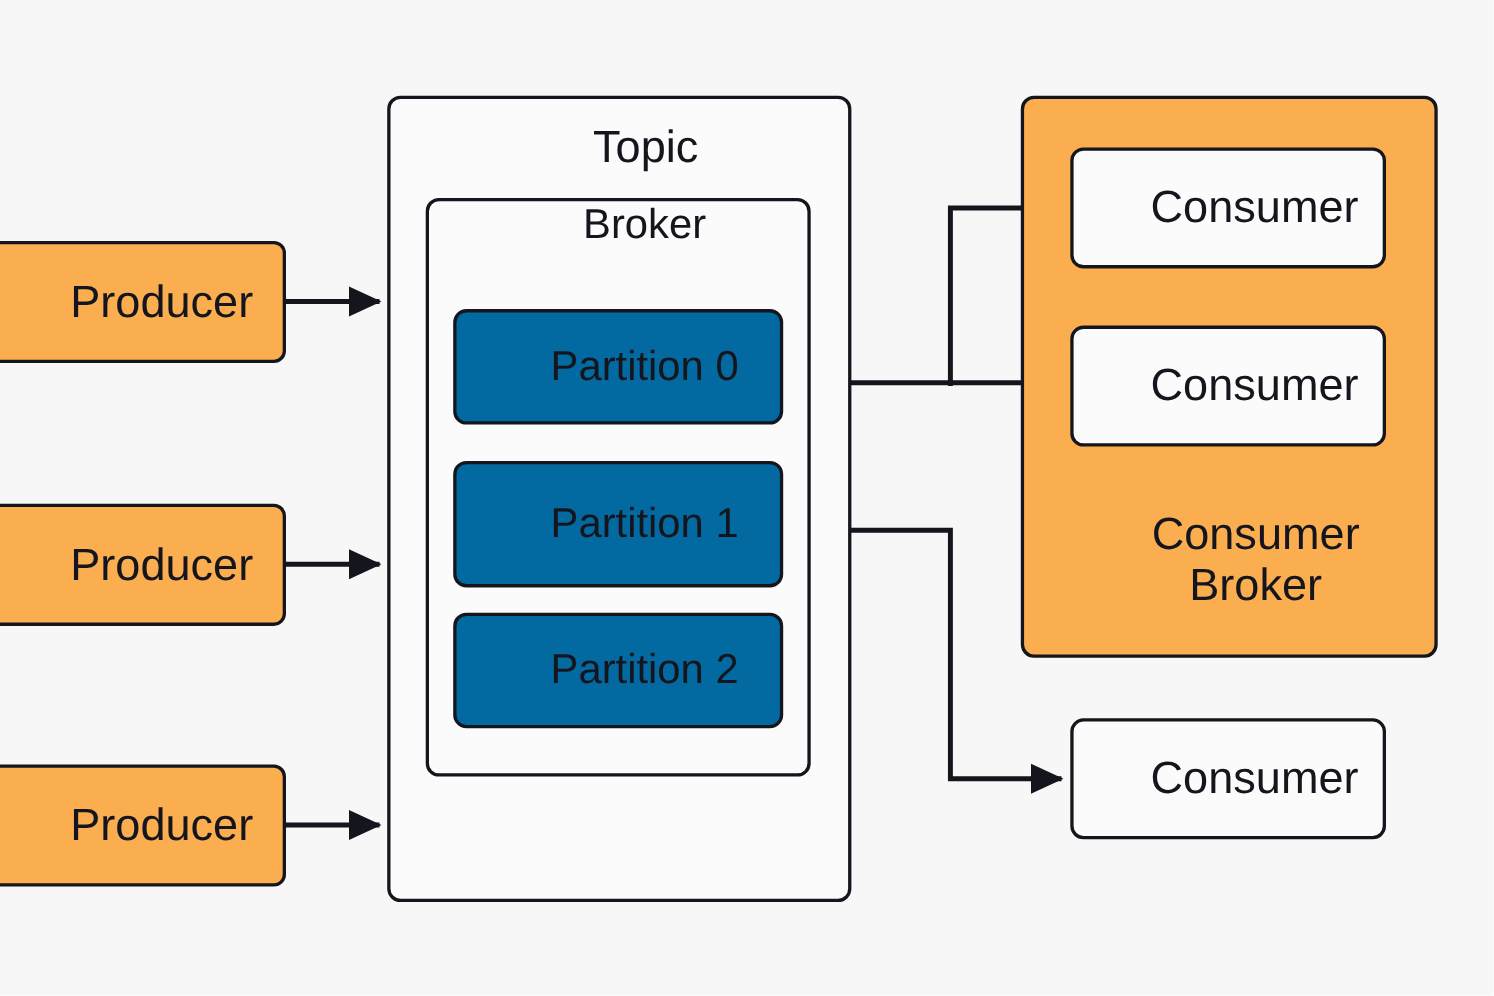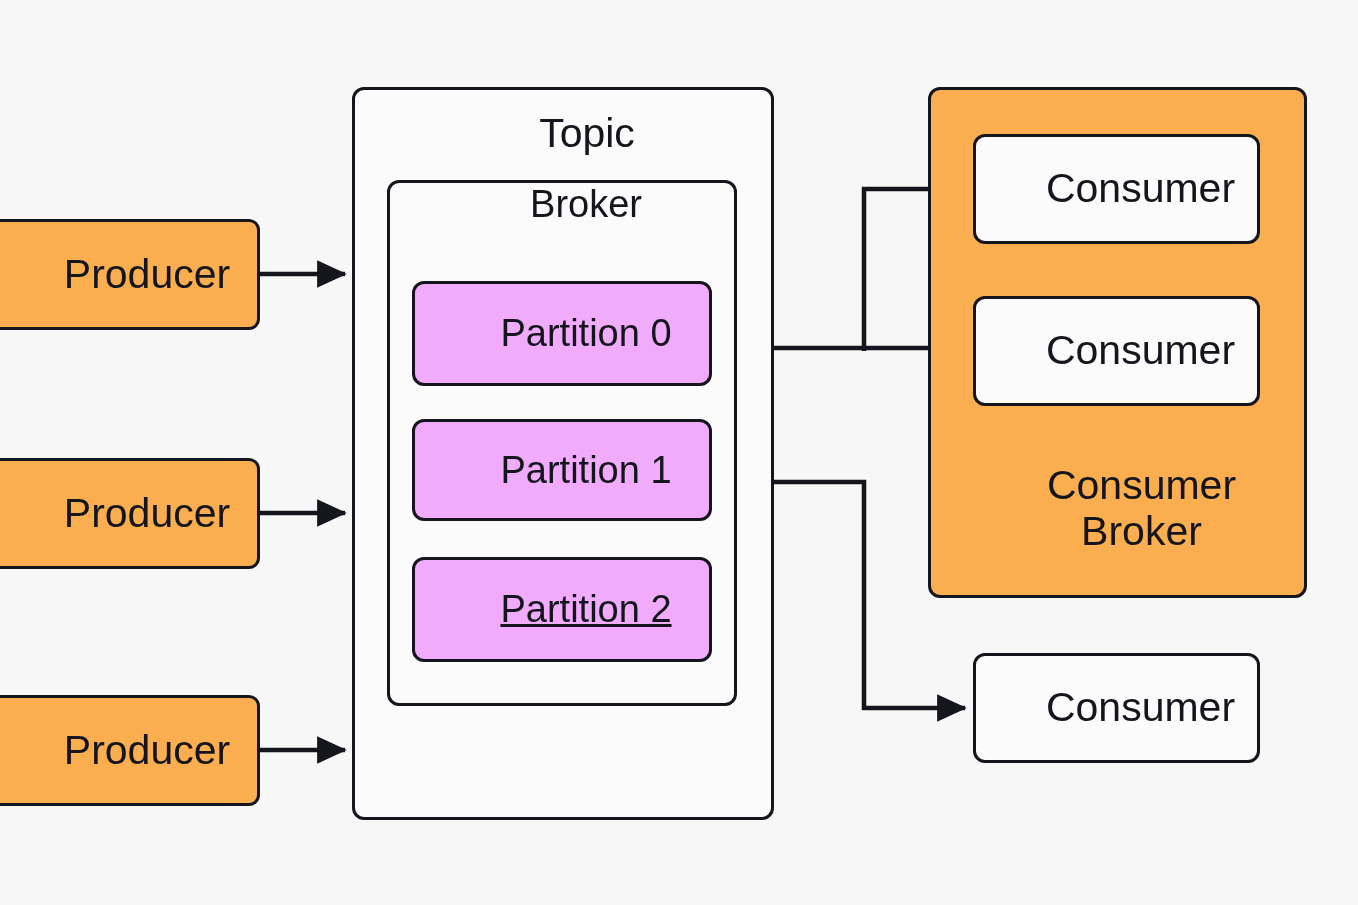--- a/index.html
+++ b/index.html
@@ -58,21 +58,21 @@
   .broker {
     background: #fbfbfb;
     align-items: flex-start;
     justify-content: center;
     border-radius: 12px;
   }
   .broker > .node-label {
     font-size: 38px;
   }
   .partition {
-    background: #f0abfc;
+    background: #0369a1;
     font-size: 38px;
     border-radius: 12px;
   }
   .consumer-group {
     background: #fbae50;
     align-items: flex-end;
     justify-content: center;
     border-radius: 12px;
   }
   .consumer-group > .node-label {
@@ -132,25 +132,25 @@
   </div>
 
   <div class="node broker" style="left:387px; top:180px; width:350px; height:526px;">
     <span class="node-label">Broker</span>
   </div>
 
   <div class="node partition" style="left:412px; top:281px; width:300px; height:105px;">
     <span class="node-label">Partition 0</span>
   </div>
 
-  <div class="node partition" style="left:412px; top:419px; width:300px; height:102px;">
+  <div class="node partition" style="left:412px; top:419px; width:300px; height:115px;">
     <span class="node-label">Partition 1</span>
   </div>
 
-  <div class="node partition" style="left:412px; top:557px; width:300px; height:105px;text-decoration:underline;">
+  <div class="node partition" style="left:412px; top:557px; width:300px; height:105px;">
     <span class="node-label">Partition 2</span>
   </div>
 
   <div class="node consumer-group" style="left:928px; top:87px; width:379px; height:511px;">
     <span class="node-label">
       <span>Consumer</span><br>
       <span>Broker</span>
     </span>
   </div>
 

